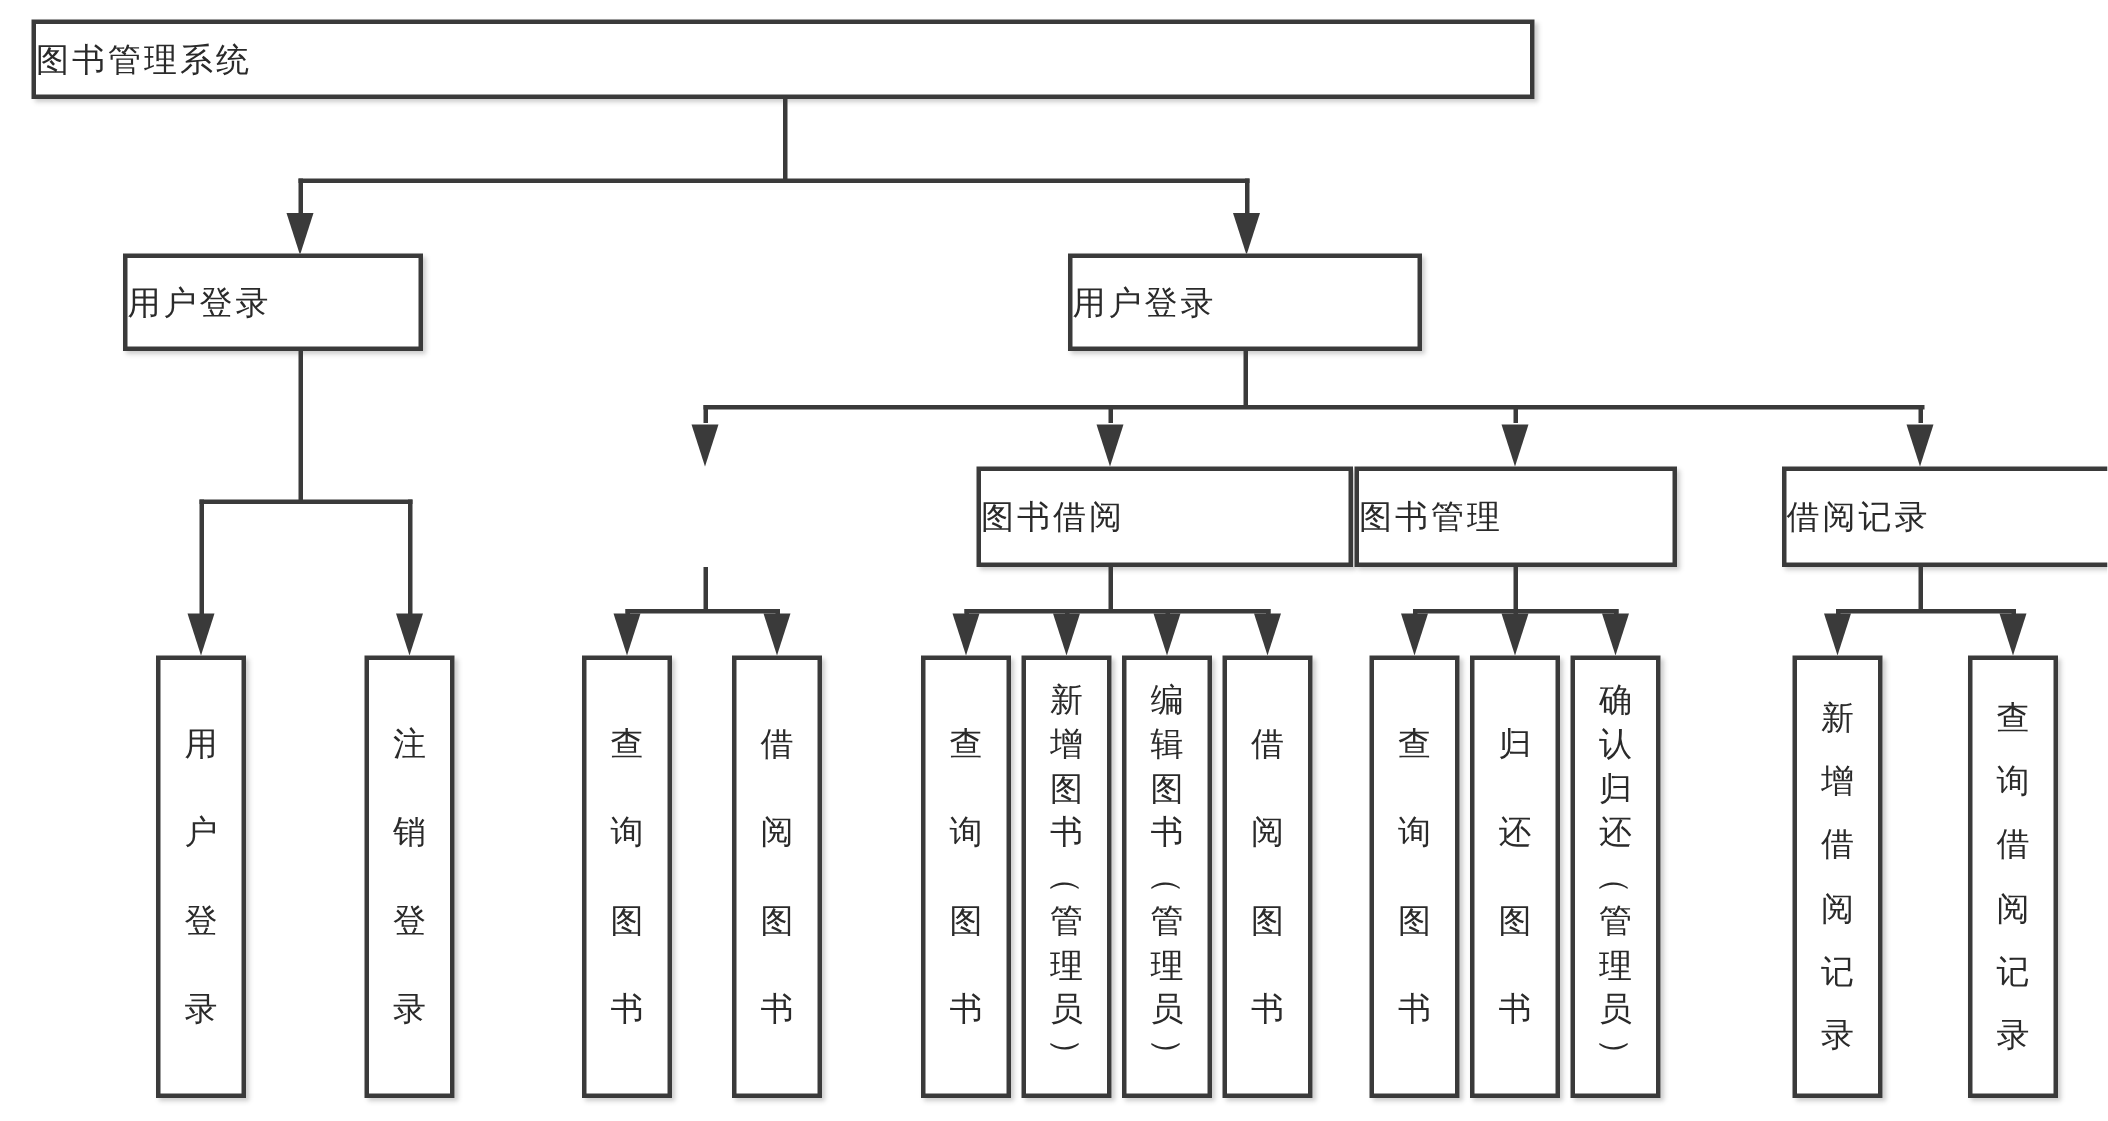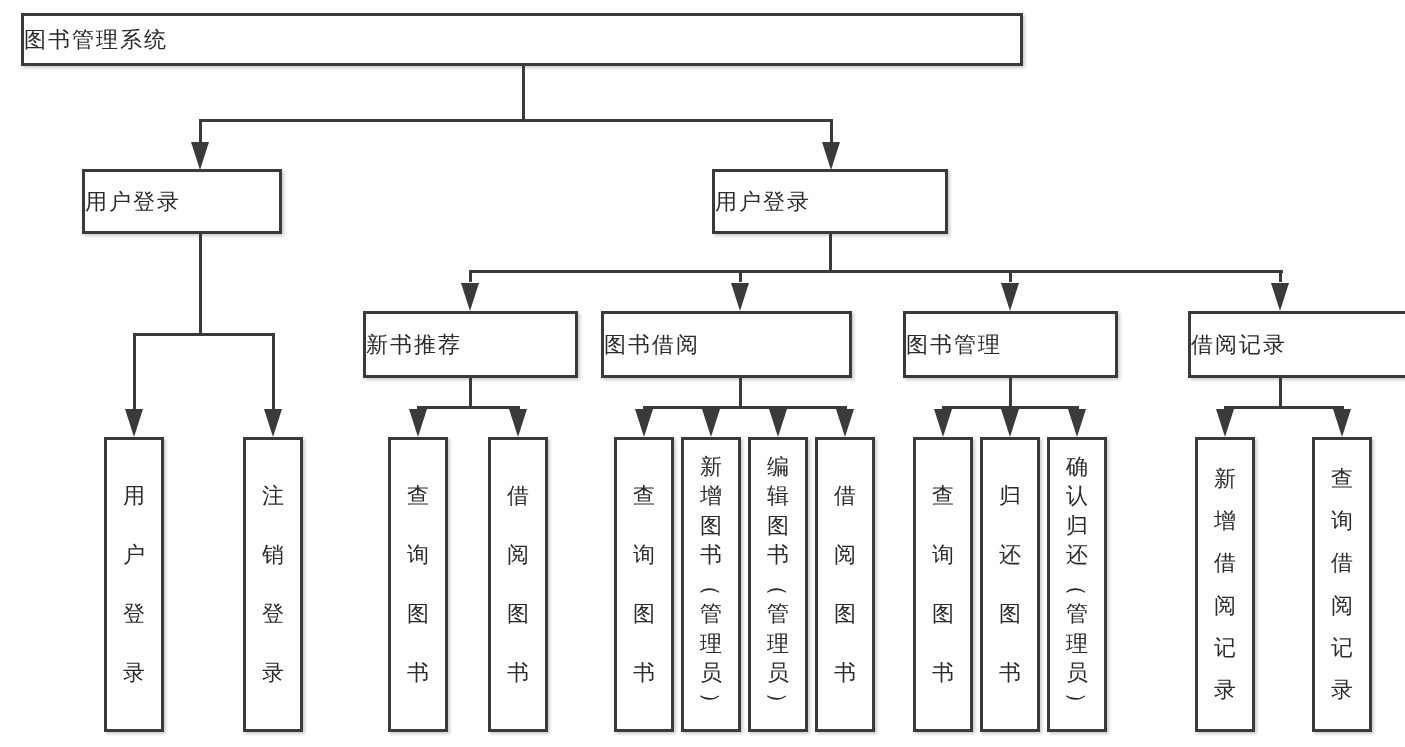--- a/index.html
+++ b/index.html
@@ -102,24 +102,21 @@
   <div class="hl" style="left:469px;top:270px;width:814px"></div>
   <div class="vl" style="left:469px;top:270px;height:12px"></div>
   <div class="vl" style="left:739px;top:270px;height:12px"></div>
   <div class="vl" style="left:1009px;top:270px;height:12px"></div>
   <div class="vl" style="left:1279px;top:270px;height:12px"></div>
   <div class="ar" style="left:461px;top:283px"></div>
   <div class="ar" style="left:731px;top:283px"></div>
   <div class="ar" style="left:1001px;top:283px"></div>
   <div class="ar" style="left:1271px;top:283px"></div>
 
-  <div class="box" style="left:363px;top:311px;width:215px;height:67px">
-    <span class="lbl">新书推荐</span>
-  </div>
-  <div class="box" style="left:601px;top:311px;width:251px;height:67px">
+  <div class="box" style="left:651px;top:311px;width:251px;height:67px">
     <span class="lbl">图书借阅</span>
   </div>
   <div class="box" style="left:903px;top:311px;width:215px;height:67px">
     <span class="lbl">图书管理</span>
   </div>
   <div class="box" style="left:1188px;top:311px;width:259px;height:67px">
     <span class="lbl">借阅记录</span>
   </div>
 
   <div class="vl" style="left:469px;top:378px;height:30px"></div>

